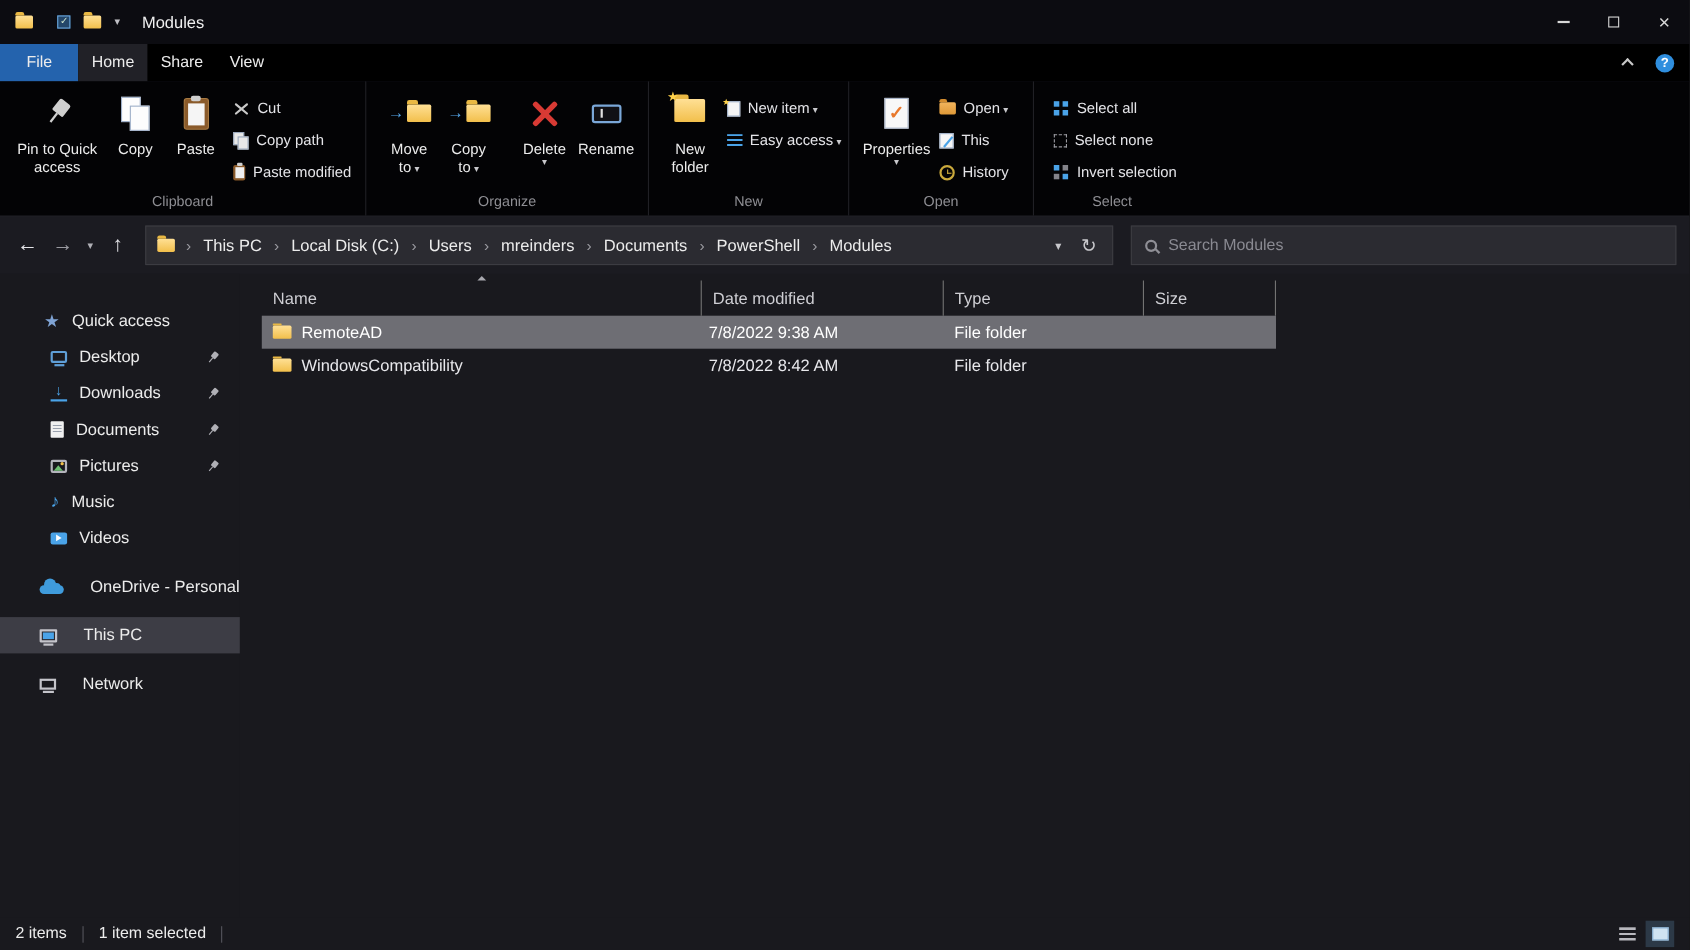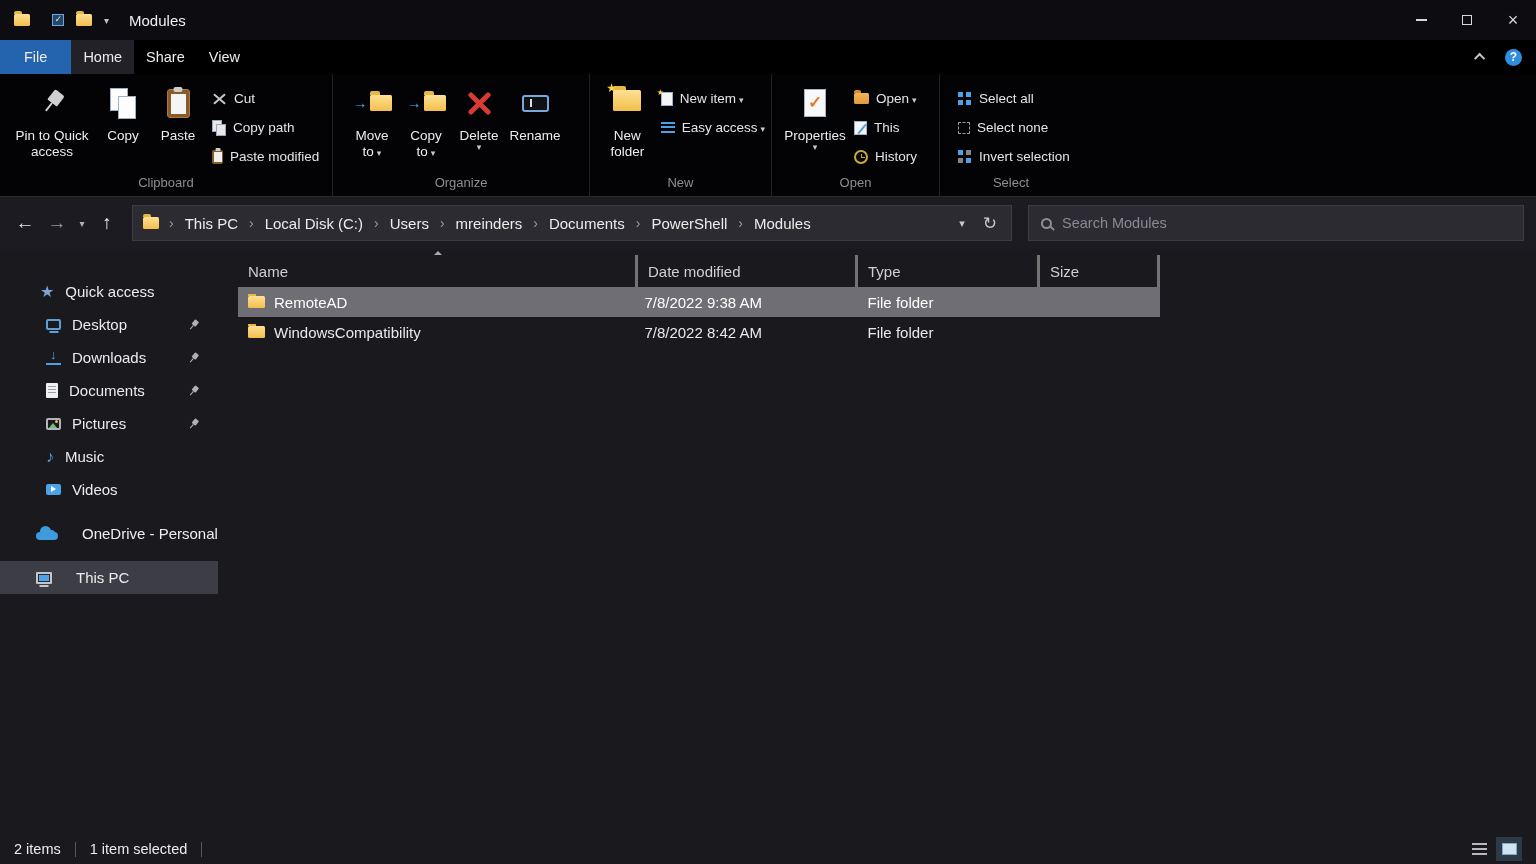--- a/index.html
+++ b/index.html
@@ -166,21 +166,21 @@
   .ic-pc { width:16px; height:12px; background:#2a2a30; border:2px solid #c4c4ca; border-radius:1px; position:relative; flex:none; }
   .ic-pc::before { content:""; position:absolute; inset:1px; background:#4aa3e8; }
   .ic-pc::after { content:""; position:absolute; left:50%; bottom:-5px; transform:translateX(-50%); width:9px; height:2px; background:#c4c4ca; }
   .ic-net { width:15px; height:10px; border:2px solid #c4c4ca; position:relative; flex:none; }
   .ic-net::after { content:""; position:absolute; left:50%; bottom:-5px; transform:translateX(-50%); width:10px; height:2px; background:#c4c4ca; }
 
   
   .main { flex:1; position:relative; padding-top:6px; min-width:0; }
   .sort-up { position:absolute; top:2px; left:216px; width:0; height:0; border-left:4px solid transparent; border-right:4px solid transparent; border-bottom:4px solid #a8a8ae; }
   .listheader { display:flex; margin-left:20px; width:922px; height:32px; align-items:stretch; color:#cfcfd4; font-size:15px; }
-  .hcell { display:flex; align-items:center; padding-left:10px; border-right:3px solid #737373; }
+  .hcell { display:flex; align-items:center; padding-left:10px; border-right:1px solid #737373; }
   .hc-name { width:400px; }
   .hc-date { width:220px; }
   .hc-type { width:182px; }
   .hc-size { width:120px; }
   .frow { display:flex; margin-left:20px; width:922px; height:30px; align-items:center; font-size:15px; color:#e8e8ec;gap:11px; }
   .frow.selected { background:#6e6e74; color:#fff; }
   .fc { display:flex; align-items:center; padding-left:10px; overflow:hidden; white-space:nowrap; }
   .fc-name { width:400px; gap:9px; }
   .fc-date { width:220px; }
   .fc-type { width:182px; }
@@ -288,21 +288,21 @@
         </div>
         <div class="btn-big" style="width:54px;">
           <span class="icbox">
               <span class="combo">
                 <span class="arr-blue">→</span>
                 <span class="fold md"></span>
               </span>
             </span>
           <span class="drop">Copy to</span>
         </div>
-        <div class="btn-big" style="width:52px;">
+        <div class="btn-big" style="width:52px;margin-left:16px;">
           <span class="icbox">
               <span class="ic-del"></span>
             </span>
           <span>Delete</span>
           <span class="drop-below">▾</span>
         </div>
         <div class="btn-big" style="width:60px;">
           <span class="icbox">
               <span class="ic-ren"></span>
             </span>
@@ -453,20 +453,24 @@
       <div class="side-item root2">
         <span class="ic-cloud"></span>
         <span>OneDrive - Personal</span>
       </div>
       <div class="side-gap"></div>
       <div class="side-item root2 selected">
         <span class="ic-pc"></span>
         <span>This PC</span>
       </div>
       <div class="side-gap"></div>
+      <div class="side-item root2">
+        <span class="ic-net"></span>
+        <span>Network</span>
+      </div>
     </div>
 
     <div class="main">
       <span class="sort-up"></span>
       <div class="listheader">
         <div class="hcell hc-name">Name</div>
         <div class="hcell hc-date">Date modified</div>
         <div class="hcell hc-type">Type</div>
         <div class="hcell hc-size">Size</div>
       </div>

